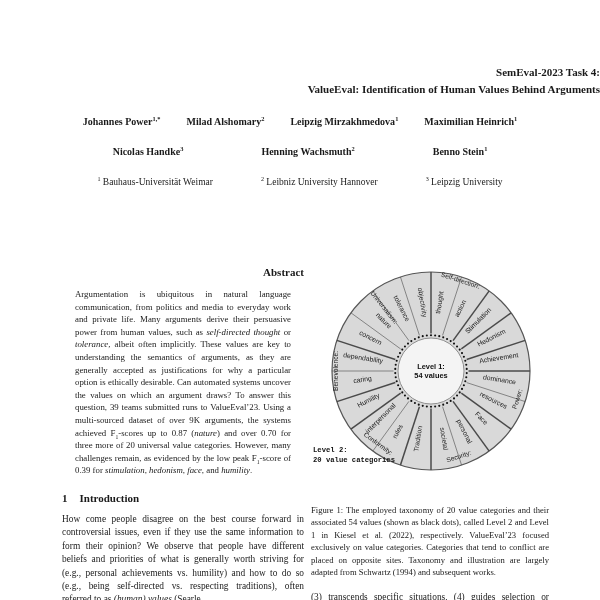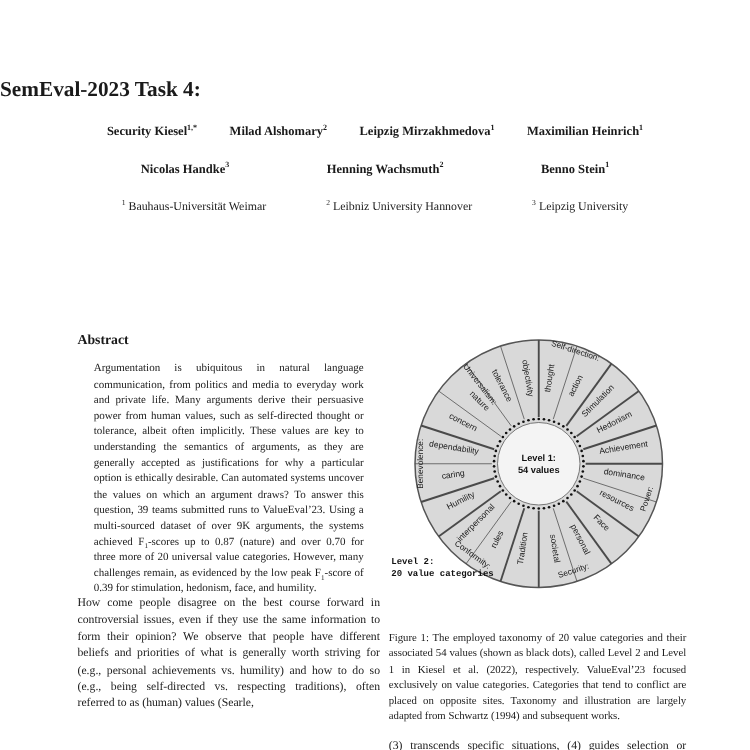--- a/index.html
+++ b/index.html
@@ -1,71 +1,75 @@
 <!DOCTYPE html>
 <html><head>
 <meta charset="utf-8">
 <style>
   html,body{margin:0;padding:0;}
   body{width:600px;height:600px;overflow:hidden;background:#ffffff;color:#1a1a1a;
        font-family:"Liberation Serif", serif;}
   .page{position:relative;width:600px;height:600px;background:#fff;}
-  .title{margin-top:64px;text-align:left;font-weight:bold;font-size:17px;line-height:16.5px;}
+  .title{margin-top:64px;text-align:right;font-weight:bold;font-size:11px;line-height:16.5px;}
   .authors-row{display:flex;justify-content:center;gap:26px;font-weight:bold;font-size:10px;margin-top:19px;}
   .authors-row.row2{gap:78px;margin-top:19px;}
   .affil-row{display:flex;justify-content:center;gap:48px;font-size:9.5px;margin-top:20px;}
   sup{font-size:64%;vertical-align:super;line-height:0;}
   sub{font-size:64%;vertical-align:sub;line-height:0;}
   .col{position:absolute;top:200px;}
   .col-left{left:62px;width:242px;}
   .col-right{left:311px;width:238px;}
-  .abs-head{text-align:left;font-weight:bold;font-size:11px;margin:2px 0 10px 0;}
+  .abs-head{text-align:right;font-weight:bold;font-size:11px;margin:2px 0 10px 0;}
   .abs-body{margin:0 13px;font-size:8.8px;line-height:12.6px;text-align:justify;}
   .sec-head{font-weight:bold;font-size:11px;margin:15px 0 9px 0;}
   .sec-head .num{margin-right:12px;}
   .body-par{font-size:9.4px;line-height:13.4px;text-align:justify;}
-  .it{}
+  .it{font-style:italic;}
   .figure-wrap{position:relative;width:238px;height:214px;}
   svg{font-family:"Liberation Sans", sans-serif;}
   .lvl2{position:absolute;left:2px;top:182px;font-family:Liberation Mono, monospace;
         font-size:7.2px;font-weight:bold;line-height:9.5px;color:#111;}
   .caption{margin-top:26px;font-size:8.6px;line-height:12.4px;text-align:justify;}
   .cont-par{margin-top:13px;font-size:9.4px;line-height:13.4px;text-align:justify;}
 </style>
 </head>
 <body>
 
 <div class="page">
 
   <div class="title">
     <div>SemEval-2023 Task 4:</div>
+    <div>ValueEval: Identification of Human Values Behind Arguments</div>
   </div>
 
   <div class="authors-row">
-    <span><span>Security Kiesel</span><sup>1,*</sup></span>
+    <span><span>Johannes Power</span><sup>1,*</sup></span>
     <span><span>Milad Alshomary</span><sup>2</sup></span>
     <span><span>Leipzig Mirzakhmedova</span><sup>1</sup></span>
     <span><span>Maximilian Heinrich</span><sup>1</sup></span>
   </div>
 
   <div class="authors-row row2">
     <span><span>Nicolas Handke</span><sup>3</sup></span>
     <span><span>Henning Wachsmuth</span><sup>2</sup></span>
     <span><span>Benno Stein</span><sup>1</sup></span>
   </div>
 
   <div class="affil-row">
     <span><sup>1</sup> <span>Bauhaus-Universität Weimar</span></span>
     <span><sup>2</sup> <span>Leibniz University Hannover</span></span>
     <span><sup>3</sup> <span>Leipzig University</span></span>
   </div>
 
   <div class="col col-left">
     <div class="abs-head">Abstract</div>
     <div class="abs-body"><span>Argumentation is ubiquitous in natural language communication, from politics and media to everyday work and private life. Many arguments derive their persuasive power from human values, such as </span><span class="it">self-directed thought</span><span> or </span><span class="it">tolerance</span><span>, albeit often implicitly. These values are key to understanding the semantics of arguments, as they are generally accepted as justifications for why a particular option is ethically desirable. Can automated systems uncover the values on which an argument draws? To answer this question, 39 teams submitted runs to ValueEval’23. Using a multi-sourced dataset of over 9K arguments, the systems achieved F</span><sub>1</sub><span>-scores up to 0.87 (</span><span class="it">nature</span><span>) and over 0.70 for three more of 20 universal value categories. However, many challenges remain, as evidenced by the low peak F</span><sub>1</sub><span>-score of 0.39 for </span><span class="it">stimulation</span><span>, </span><span class="it">hedonism</span><span>, </span><span class="it">face</span><span>, and </span><span class="it">humility</span><span>.</span></div>
+    <div class="sec-head">
+      <span class="num">1</span><span>Introduction</span>
+    </div>
     <div class="body-par"><span>How come people disagree on the best course forward in controversial issues, even if they use the same information to form their opinion? We observe that people have different beliefs and priorities of what is generally worth striving for (e.g., personal achievements vs. humility) and how to do so (e.g., being self-directed vs. respecting traditions), often referred to as </span><span class="it">(human) values</span><span> (Searle,</span></div>
   </div>
 
   <div class="col col-right">
     <div class="figure-wrap">
       <svg id="wheel-svg" width="238" height="214" viewBox="0 0 238 214">
           <circle cx="120" cy="107" r="99" fill="#d9d9d9" stroke="#555" stroke-width="1.2"></circle>
           <line x1="120" y1="69.5" x2="120" y2="8" stroke="#4a4a4a" stroke-width="1.5"></line>
           <line x1="131.58813728906054" y1="71.33538063893175" x2="150.5926824431198" y2="12.845404886779804" stroke="#4a4a4a" stroke-width="0.6"></line>
           <line x1="142.04194696096775" y1="76.66186271093947" x2="178.19073997695483" y2="26.9073175568802" stroke="#4a4a4a" stroke-width="1.5"></line>

